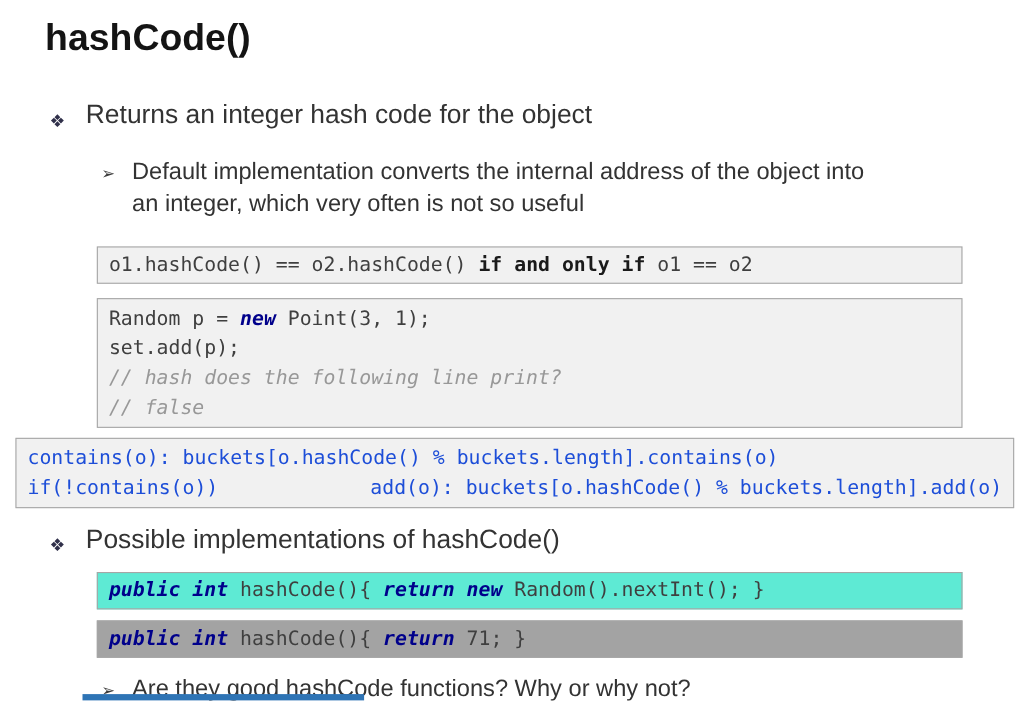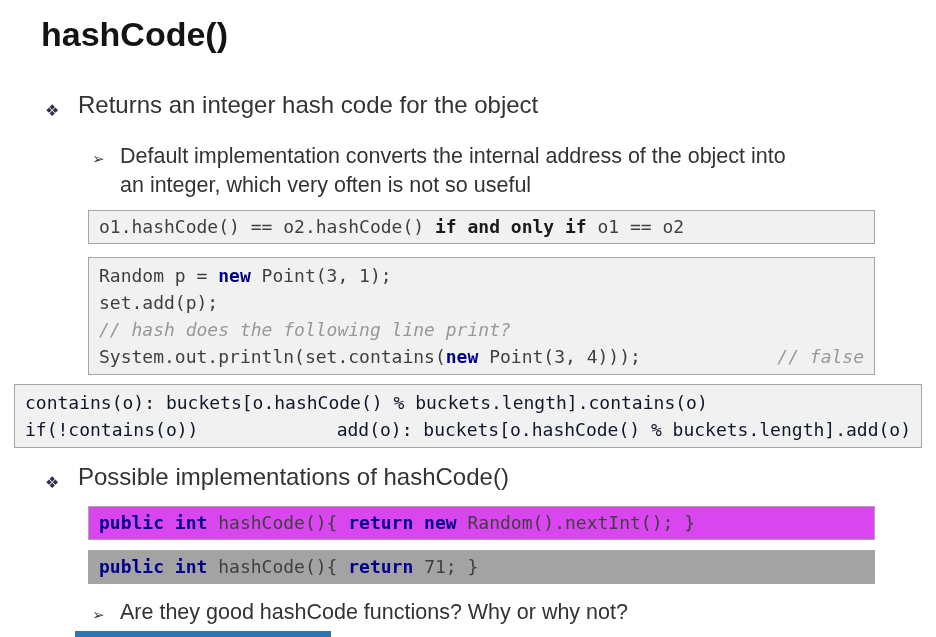--- a/index.html
+++ b/index.html
@@ -18,26 +18,26 @@
   .row-b2{margin-top:14px;}
   .row-sub2{margin-top:14px;}
   .code{
     background:#f1f1f1;border:1px solid #a6a6a6;box-sizing:border-box;
     font-family:"DejaVu Sans Mono",monospace;font-size:18px;color:#3f3f3f;
     padding:4px 10px;
   }
   .code .code-line{white-space:pre;line-height:27px;}
   .code.single .code-line{line-height:24px;}
   .code-line.split{display:flex;justify-content:space-between;}
-  .seg-k{color:var(--kw);font-weight:bold;}
+  .seg-k{color:var(--kw);font-weight:bold;font-style:italic;}
   .seg-b{color:#1a1a1a;font-weight:bold;}
   .seg-c{color:var(--cm);font-style:italic;}
   .block-std{margin-left:88px;width:787px;}
   .block-wide{margin-left:14px;width:908px;}
-  .blk0{margin-top:10px;}
+  .blk0{margin-top:24px;}
   .blk1{margin-top:13px;}
   .blk2{margin-top:9px;}
   .blk3{margin-top:8px;}
   .blk4{margin-top:10px;}
   .bottom-bar{position:absolute;left:75px;bottom:0px;width:256px;height:6px;background:#2e74b5;}
 </style>
 </head>
 <body>
 
 <div class="slide" style="--kw: #00008b; --cm: #989898;">
@@ -56,34 +56,34 @@
   </div>
 
   <div class="code single block-std blk0" style="background: rgb(241, 241, 241); border-color: rgb(166, 166, 166); color: rgb(63, 63, 63);">
       <div class="code-line"><span class="seg-p">o1.hashCode() == o2.hashCode() </span><span class="seg-b">if and only if</span><span class="seg-p"> o1 == o2</span></div>
     </div>
 
   <div class="code block-std blk1" style="background: rgb(241, 241, 241); border-color: rgb(166, 166, 166); color: rgb(63, 63, 63);">
       <div class="code-line"><span class="seg-p">Random p = </span><span class="seg-k">new</span><span class="seg-p"> Point(3, 1);</span></div>
       <div class="code-line"><span class="seg-p">set.add(p);</span></div>
       <div class="code-line"><span class="seg-c">// hash does the following line print?</span></div>
-      <div class="code-line split"><span><span class="seg-p">System.out.println(set.contains(</span><span class="seg-k">new</span><span class="seg-p"> Point(3, 4)));</span></span><span><span class="seg-c">// false</span></span></div>
+      <div class="code-line split"><span><span class="seg-c">// false</span></span></div>
     </div>
 
-  <div class="code block-wide blk2" style="background: rgb(241, 241, 241); border-color: rgb(166, 166, 166); color: #0f172a;">
+  <div class="code block-wide blk2" style="background: rgb(241, 241, 241); border-color: rgb(166, 166, 166); color: #1d4ed8;">
       <div class="code-line"><span class="seg-p">contains(o): buckets[o.hashCode() % buckets.length].contains(o)</span></div>
       <div class="code-line split"><span><span class="seg-p">if(!contains(o))</span></span><span><span class="seg-p">add(o): buckets[o.hashCode() % buckets.length].add(o)</span></span></div>
     </div>
 
   <div class="bullet-row lvl1 row-b2">
     <span class="glyph">❖</span>
     <span class="btext">Possible implementations of hashCode()</span>
   </div>
 
-  <div class="code single block-std blk3" style="background: #d946ef; border-color: rgb(166, 166, 166); color: rgb(63, 63, 63);">
+  <div class="code single block-std blk3" style="background: #5eead4; border-color: rgb(166, 166, 166); color: rgb(63, 63, 63);">
       <div class="code-line"><span class="seg-k">public int</span><span class="seg-p"> hashCode(){ </span><span class="seg-k">return new</span><span class="seg-p"> Random().nextInt(); }</span></div>
     </div>
 
   <div class="code single block-std blk4" style="background: #a3a3a3; border-color: rgb(166, 166, 166); color: rgb(63, 63, 63);">
       <div class="code-line"><span class="seg-k">public int</span><span class="seg-p"> hashCode(){ </span><span class="seg-k">return</span><span class="seg-p"> 71; }</span></div>
     </div>
 
   <div class="bullet-row lvl2 row-sub2">
     <span class="glyph">➢</span>
     <span class="btext">Are they good hashCode functions? Why or why not?</span>

